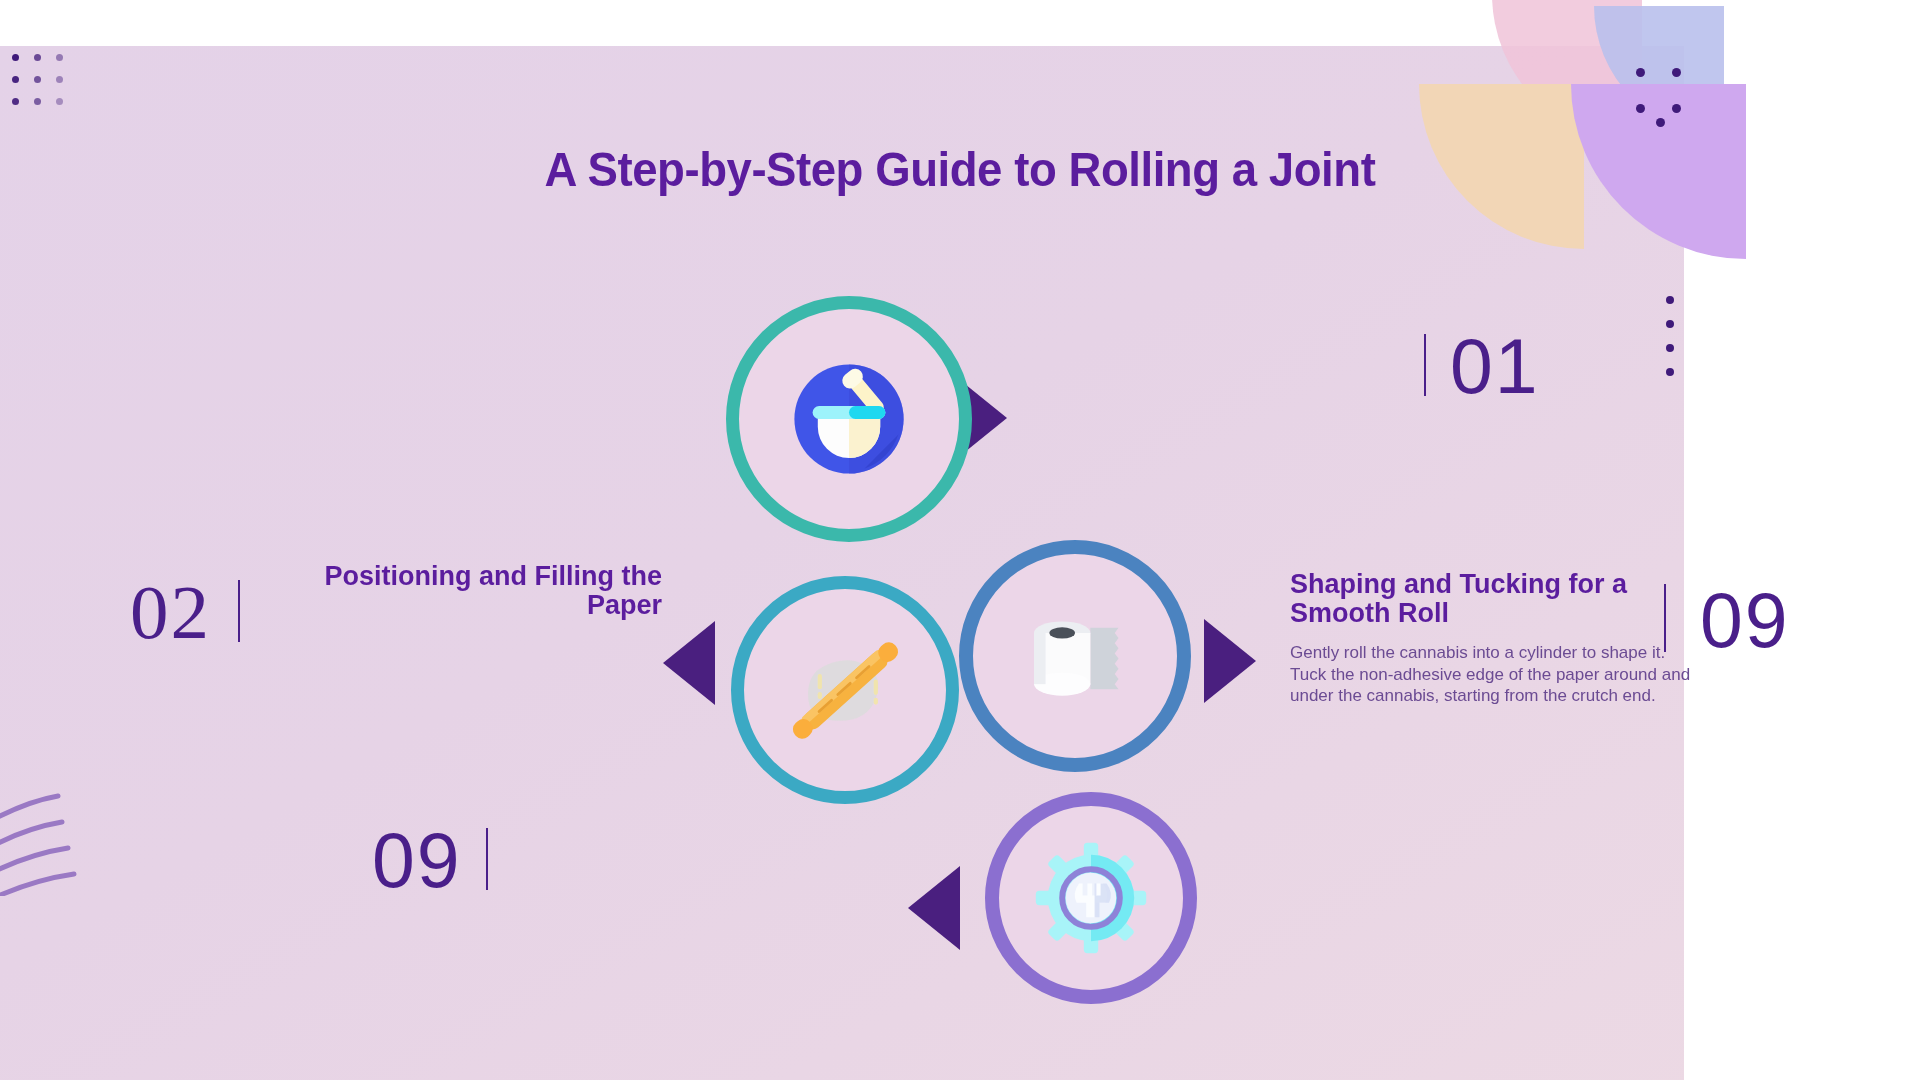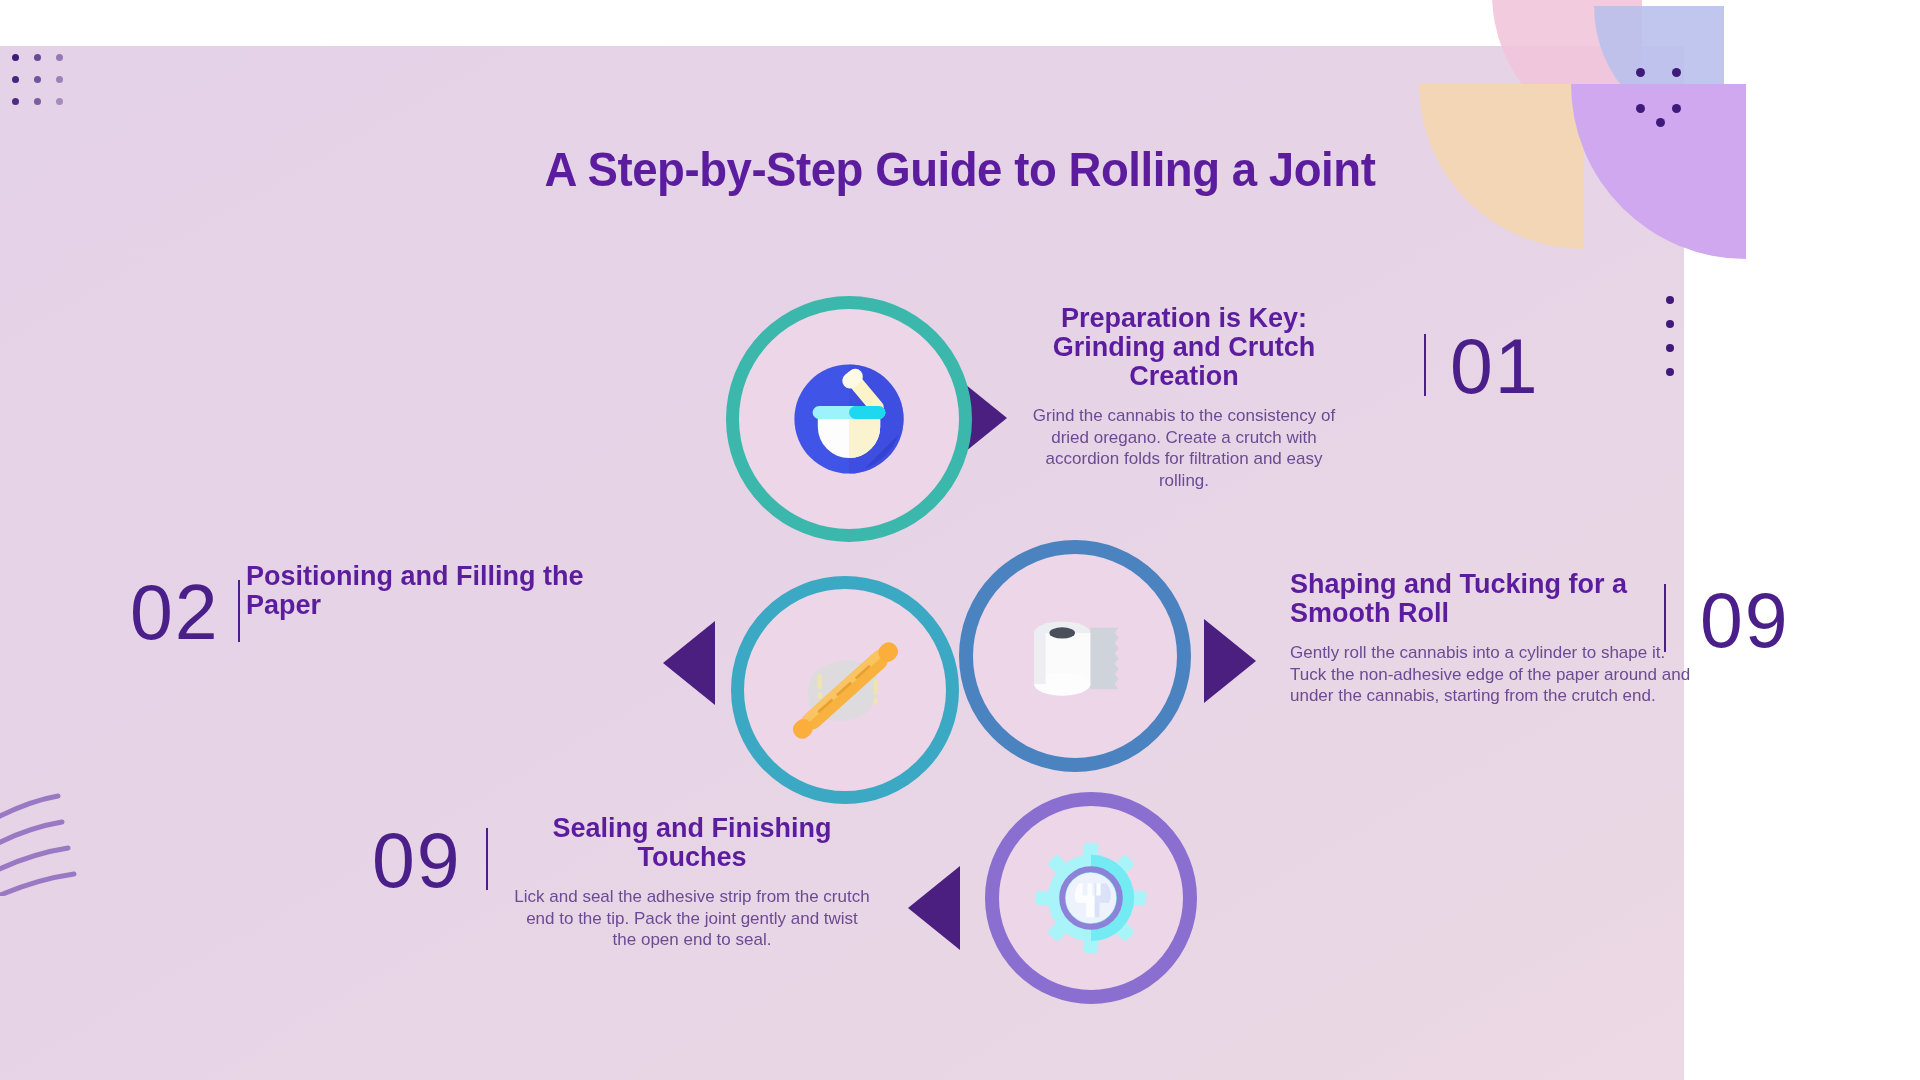--- a/index.html
+++ b/index.html
@@ -121,22 +121,22 @@
   .divider {
     position:absolute; width:2px; background:#4a1f8a; z-index:5;
   }
 
   
   #step1 { left:1028px; top:258px; width:312px; text-align:center; }
   #num1  { left:1450px; top:282px; }
   #div1  { left:1424px; top:288px; height:62px; }
 
   
-  #step2 { left:246px; top:516px; width:400px; text-align:left; }
-  #num2  { left:130px; top:528px; }
+  #step2 { left:262px; top:516px; width:400px; text-align:right; }
+  #num2  { left:130px; top:528px;font-family:Liberation Serif, serif; }
   #div2  { left:238px; top:534px; height:62px; }
 
   
   #step3 { left:1290px; top:524px; width:405px; }
   #num3  { left:1700px; top:536px; }
   #div3  { left:1664px; top:538px; height:68px; }
 
   
   #step4 { left:512px; top:768px; width:360px; text-align:center; }
   #num4  { left:372px; top:776px; }
@@ -287,40 +287,32 @@
         </g>
         <path d="M50 14 A36 36 0 0 1 50 86 Z" fill="#63e7f2" opacity=".75"></path>
         <circle cx="50" cy="50" r="24" fill="none" stroke="#8e82d8" stroke-width="5"></circle>
         <circle cx="50" cy="50" r="21" fill="#eef2fc"></circle>
         <path d="M40 38 q-6 8 -2 16 h8 v12 h8 v-12 h8 q4 -8 -2 -16 h-5 v10 h-4 v-10 h-4 v10 h-4 v-10 z" fill="#fbfdff"></path>
         <path d="M58 38 h5 q6 8 2 16 h-8 v12 h-4 V38 h1 v10 h4 z" fill="#d3dcf4" opacity=".8"></path>
       </svg>
     </div>
   </div>
 
-  <div class="step" id="step1">
-    <h2>Preparation is Key: Grinding and Crutch Creation</h2>
-    <p>Grind the cannabis to the consistency of dried oregano. Create a crutch with accordion folds for filtration and easy rolling.</p>
-  </div>
   <div class="divider" id="div1"></div>
   <div class="num" id="num1">01</div>
 
   <div class="step" id="step2">
     <h2>Positioning and Filling the Paper</h2>
   </div>
   <div class="divider" id="div2"></div>
   <div class="num" id="num2">02</div>
 
   <div class="step" id="step3">
     <h2>Shaping and Tucking for a Smooth Roll</h2>
     <p>Gently roll the cannabis into a cylinder to shape it. Tuck the non-adhesive edge of the paper around and under the cannabis, starting from the crutch end.</p>
   </div>
   <div class="divider" id="div3"></div>
   <div class="num" id="num3">09</div>
 
-  <div class="step" id="step4">
-    <h2>Sealing and Finishing Touches</h2>
-    <p>Lick and seal the adhesive strip from the crutch end to the tip. Pack the joint gently and twist the open end to seal.</p>
-  </div>
   <div class="divider" id="div4"></div>
   <div class="num" id="num4">09</div>
 
 </div>
 
 </body></html>

